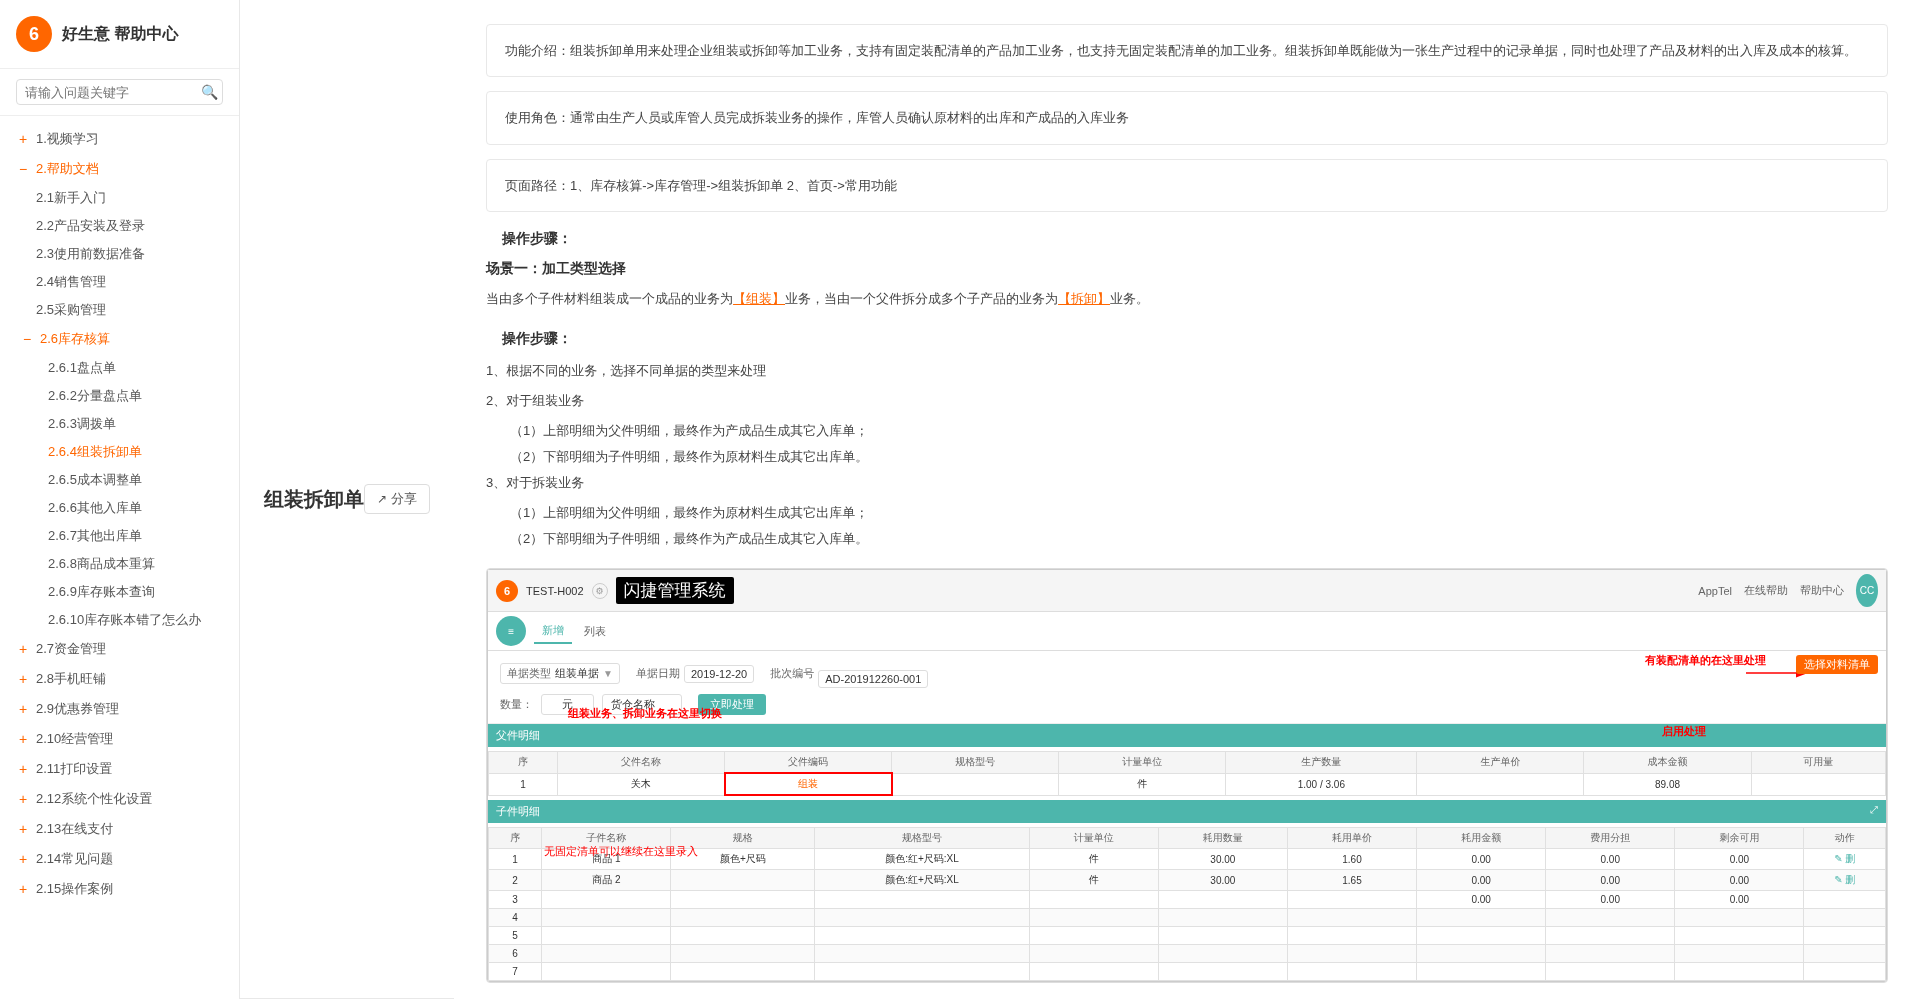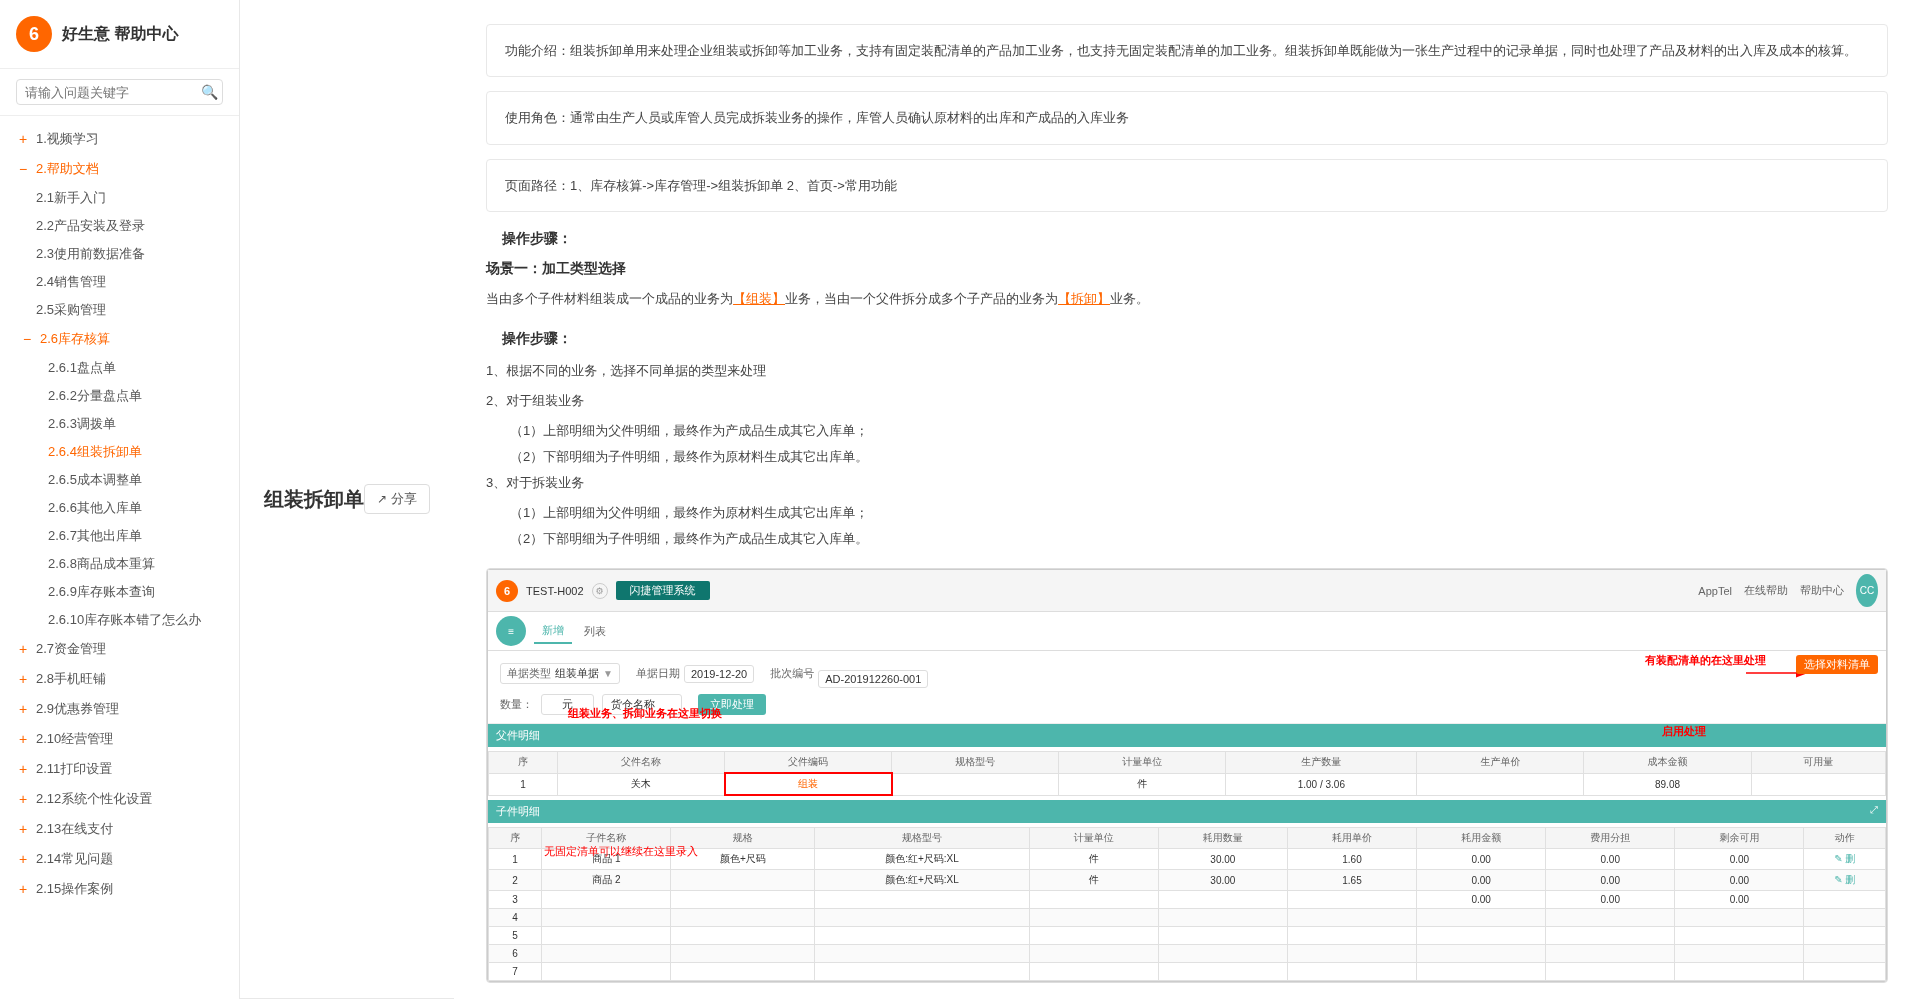--- a/index.html
+++ b/index.html
@@ -180,21 +180,21 @@
     <div class="step-indent">（2）下部明细为子件明细，最终作为产成品生成其它入库单。</div>
 
     <div class="screenshot-container">
       <div class="app-screenshot">
 
         <div class="app-topbar" style="background:#f5f5f5; border-bottom:1px solid #ddd; justify-content:space-between;">
           <div style="display:flex; align-items:center; gap:8px;">
             <div style="width:22px;height:22px;background:#f60;border-radius:50%;display:flex;align-items:center;justify-content:center;color:#fff;font-size:11px;font-weight:bold;">6</div>
             <span style="font-size:11px;color:#333;">TEST-H002</span>
             <div style="width:16px;height:16px;border:1px solid #ccc;border-radius:50%;display:flex;align-items:center;justify-content:center;font-size:9px;color:#999;">⚙</div>
-            <span style="background:#0f766e;color:#fff;padding:2px 14px;border-radius:2px;font-size:11px;">闪捷管理系统</span>
+            <span style="background:#000000;color:#fff;padding:2px 8px;border-radius:2px;font-size:17px;">闪捷管理系统</span>
           </div>
           <div style="display:flex;align-items:center;gap:12px;">
             <span style="color:#666;font-size:11px;">AppTel</span>
             <span style="color:#666;font-size:11px;">在线帮助</span>
             <span style="color:#666;font-size:11px;">帮助中心</span>
             <div style="width:22px;height:33px;background:#4db6ac;border-radius:50%;display:flex;align-items:center;justify-content:center;color:#fff;font-size:10px;">CC</div>
           </div>
         </div>
 
         <div style="display:flex;background:#fff;border-bottom:1px solid #ddd;padding:4px 8px;gap:4px;align-items:center;">

